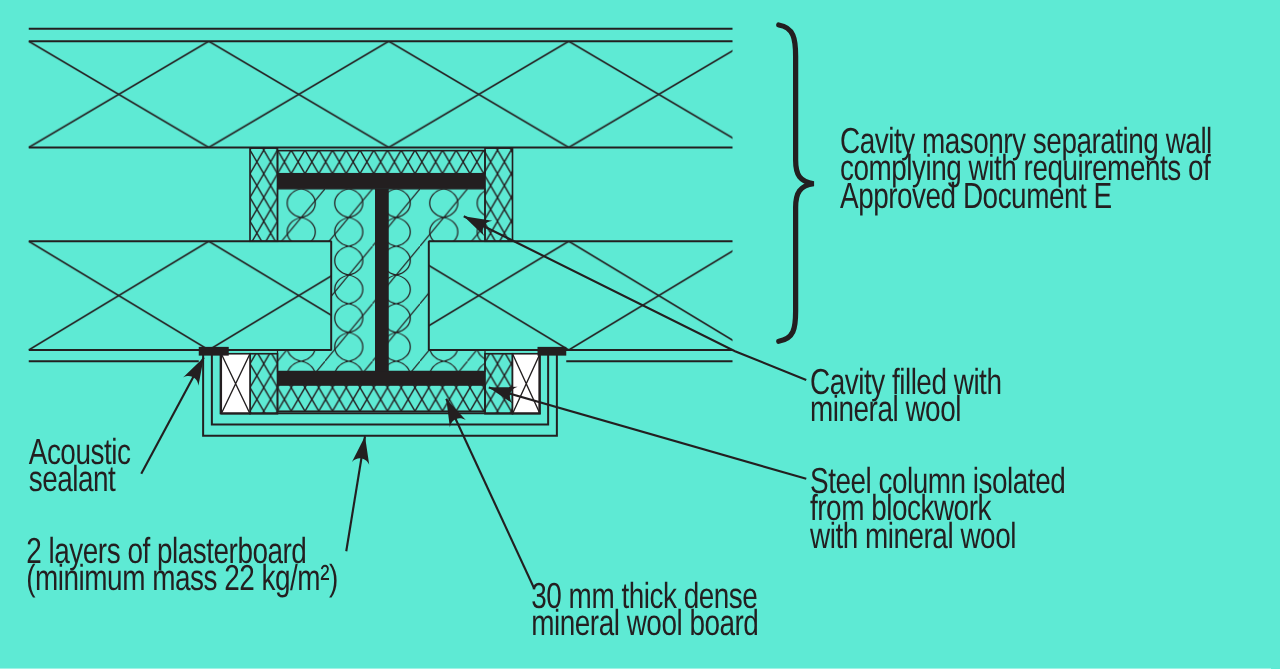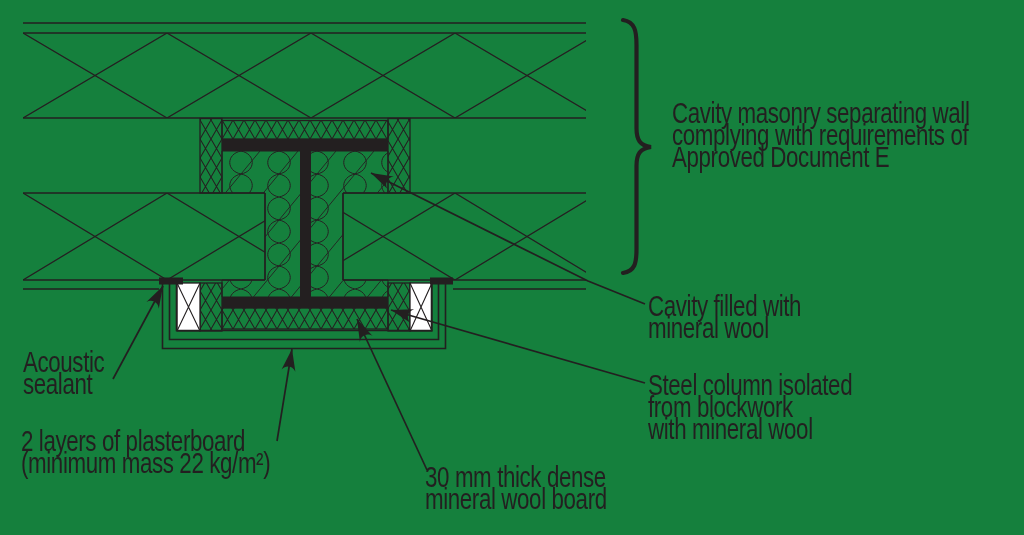--- a/index.html
+++ b/index.html
@@ -1,16 +1,16 @@
 <!DOCTYPE html>
 <html><head>
 <meta charset="utf-8">
 <style>
   html,body{margin:0;padding:0;background:#fff;}
-  .stage{position:relative;width:1024px;height:535px;background:#15803d;overflow:hidden;
+  .stage{position:relative;width:1024px;height:535px;background:#5eead4;overflow:hidden;
          font-family:"Liberation Sans","DejaVu Sans",sans-serif;}
   .drawing{position:absolute;left:0;top:0;}
   .lbl{position:absolute;color:#231f20;font-size:29px;line-height:22px;
        transform:scaleX(0.77);transform-origin:0 0;white-space:nowrap;letter-spacing:-0.5px;}
   .lbl div{height:22px;}
 </style>
 </head>
 <body>
 
 <div class="stage">

